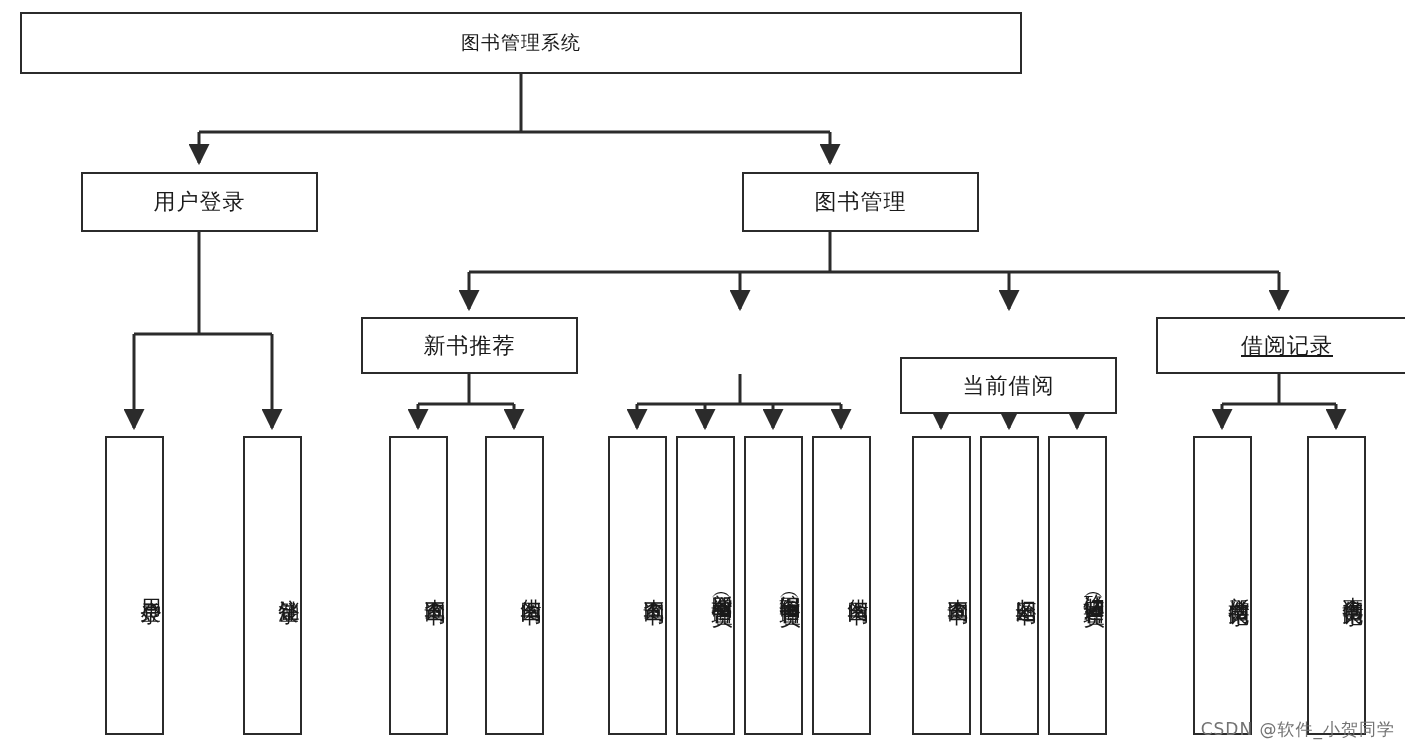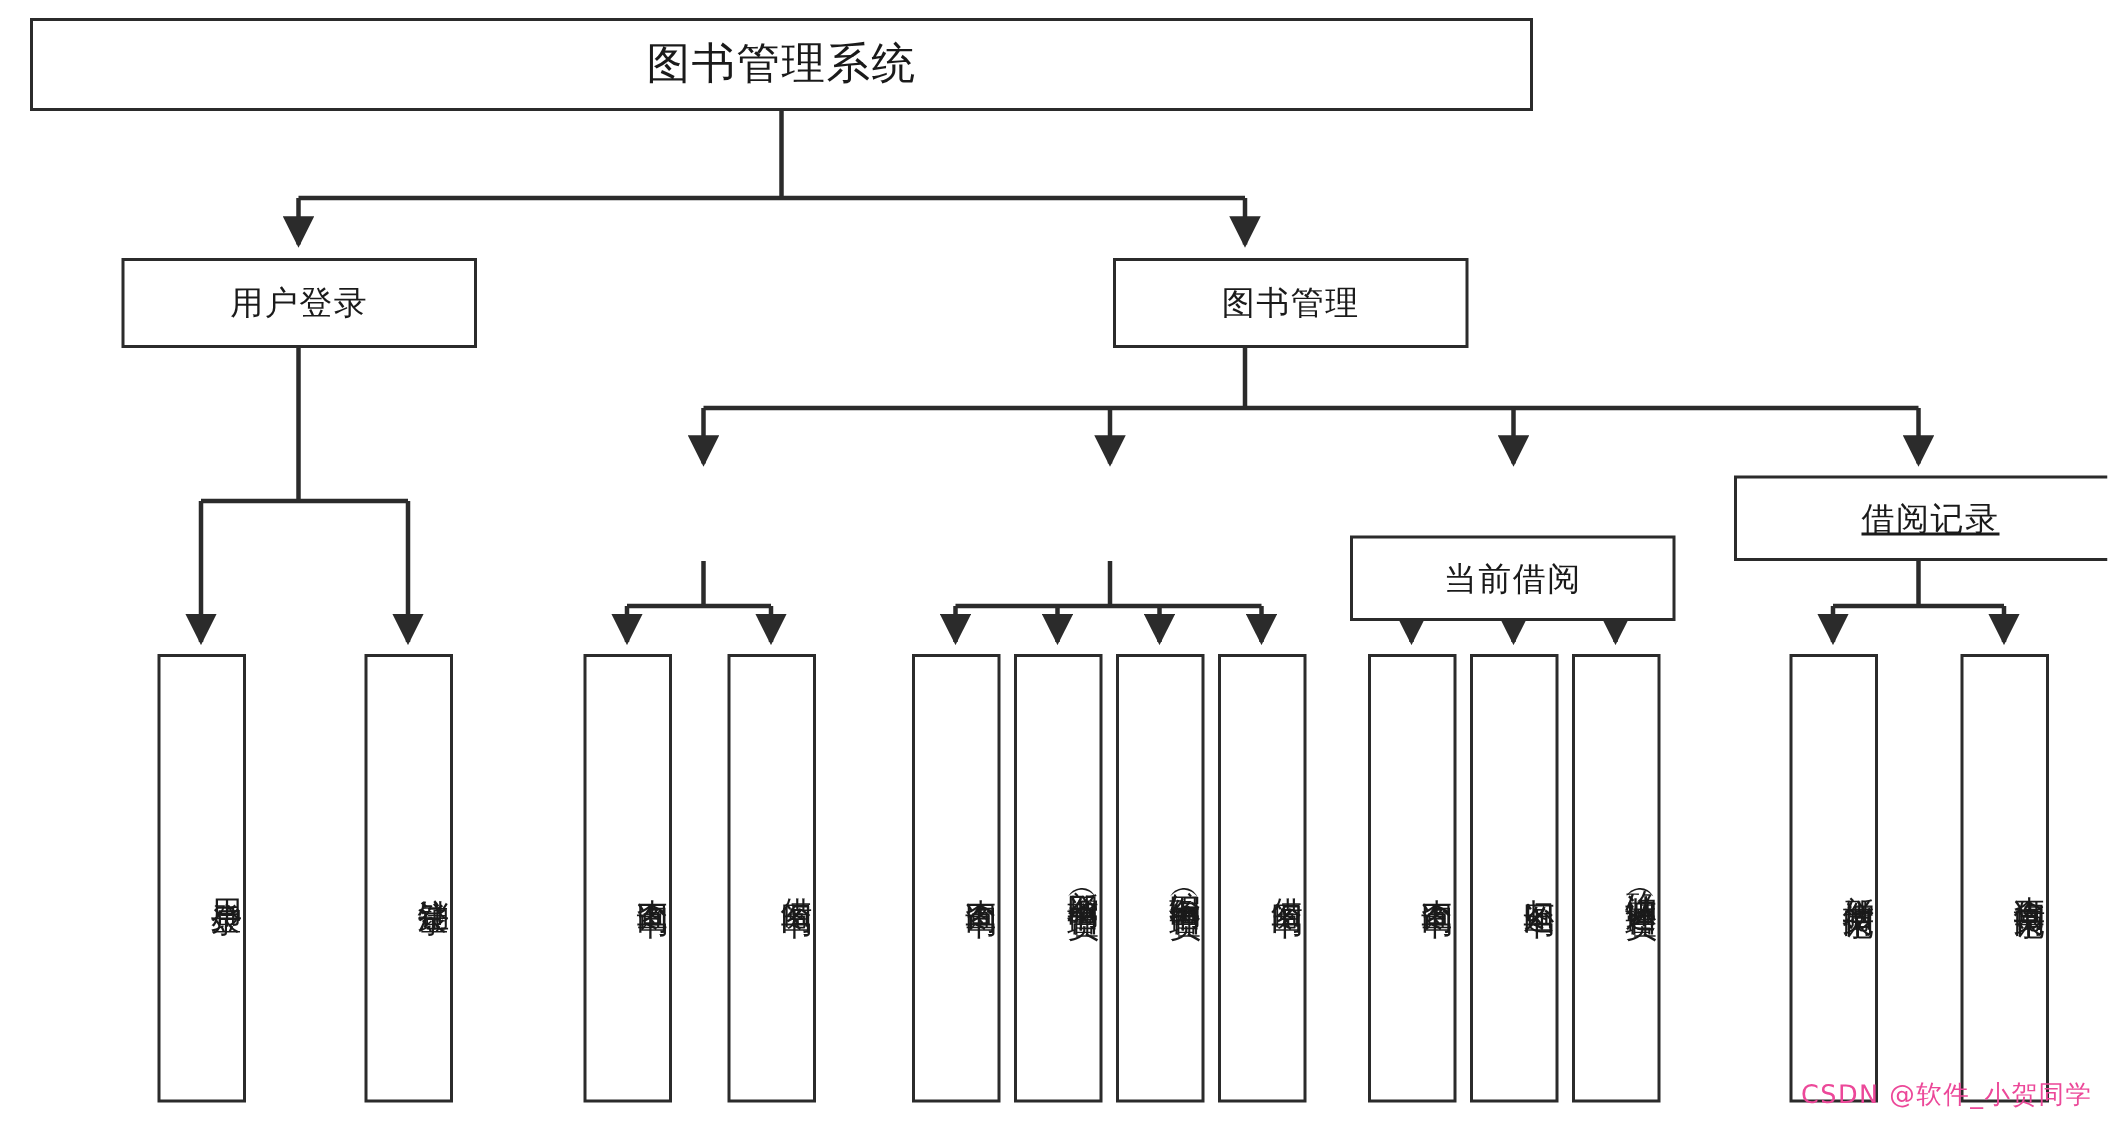--- a/index.html
+++ b/index.html
@@ -10,38 +10,38 @@
     position:absolute;
     box-sizing:border-box;
     border:2.5px solid #2b2b2b;
     background:#ffffff;
     display:flex;
     align-items:center;
     justify-content:center;
     color:#1a1a1a;
   }
   .node.horiz{font-size:22px;letter-spacing:1px;}
-  .node.root{font-size:29px;}
+  .node.root{font-size:19px;}
   .node.vert{
     writing-mode:vertical-rl;
     text-orientation:upright;
     font-size:21px;
     letter-spacing:2px;
     padding:14px 0;
     align-items:flex-start;
     justify-content:center;
   }
   .node .lbl{white-space:nowrap;}
   .node.vert .lbl{writing-mode:vertical-rl;text-orientation:upright;line-height:1.05;}
   #watermark{
     position:absolute;
     right:10px;
     bottom:6px;
     font-size:17px;
-    color:#ec4899;
+    color:#737373;
     letter-spacing:1px;
     white-space:nowrap;
     pointer-events:none;
   }
 </style>
 </head>
 <body>
 
 <div id="canvas">
 
@@ -99,20 +99,23 @@
     <span class="lbl">图书管理系统</span>
   </div>
 
   <div class="node horiz" style="left:81px;top:172px;width:237px;height:60px;">
     <span class="lbl">用户登录</span>
   </div>
   <div class="node horiz" style="left:742px;top:172px;width:237px;height:60px;">
     <span class="lbl">图书管理</span>
   </div>
 
+  <div class="node horiz" style="left:361px;top:317px;width:217px;height:57px;">
+    <span class="lbl">新书推荐</span>
+  </div>
   <div class="node horiz" style="left:900px;top:317px;width:217px;height:57px;margin-top:40px;">
     <span class="lbl">当前借阅</span>
   </div>
   <div class="node horiz" style="left:1156px;top:317px;width:262px;height:57px;text-decoration:underline;">
     <span class="lbl">借阅记录</span>
   </div>
 
   <div class="node vert" style="left:105px;top:436px;width:59px;height:299px;">
     <span class="lbl">用户登录</span>
   </div>

